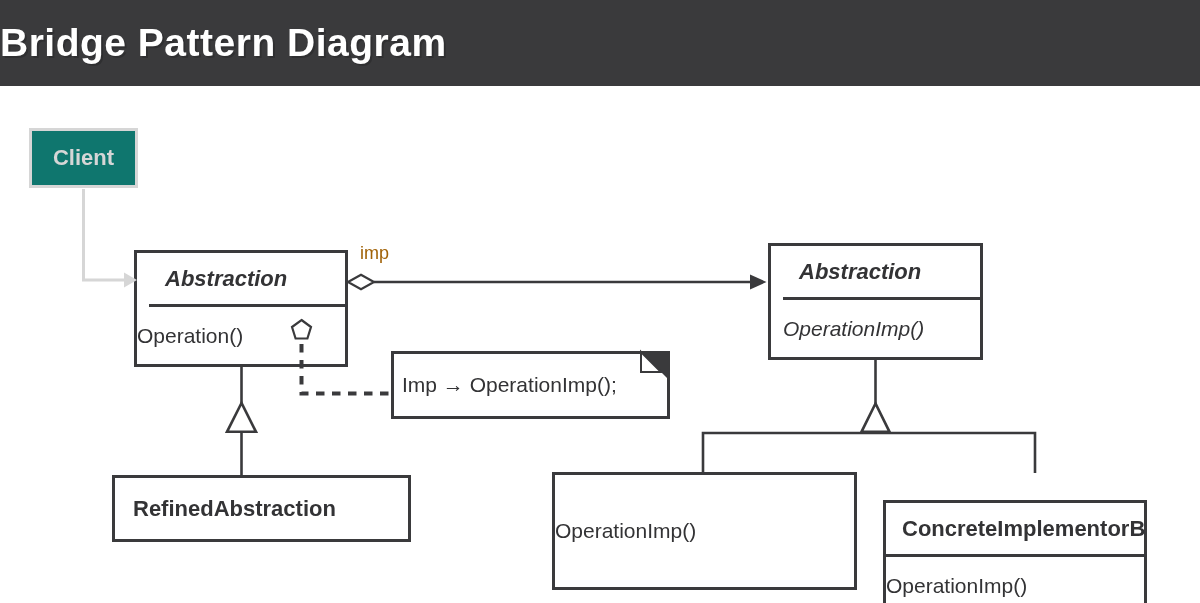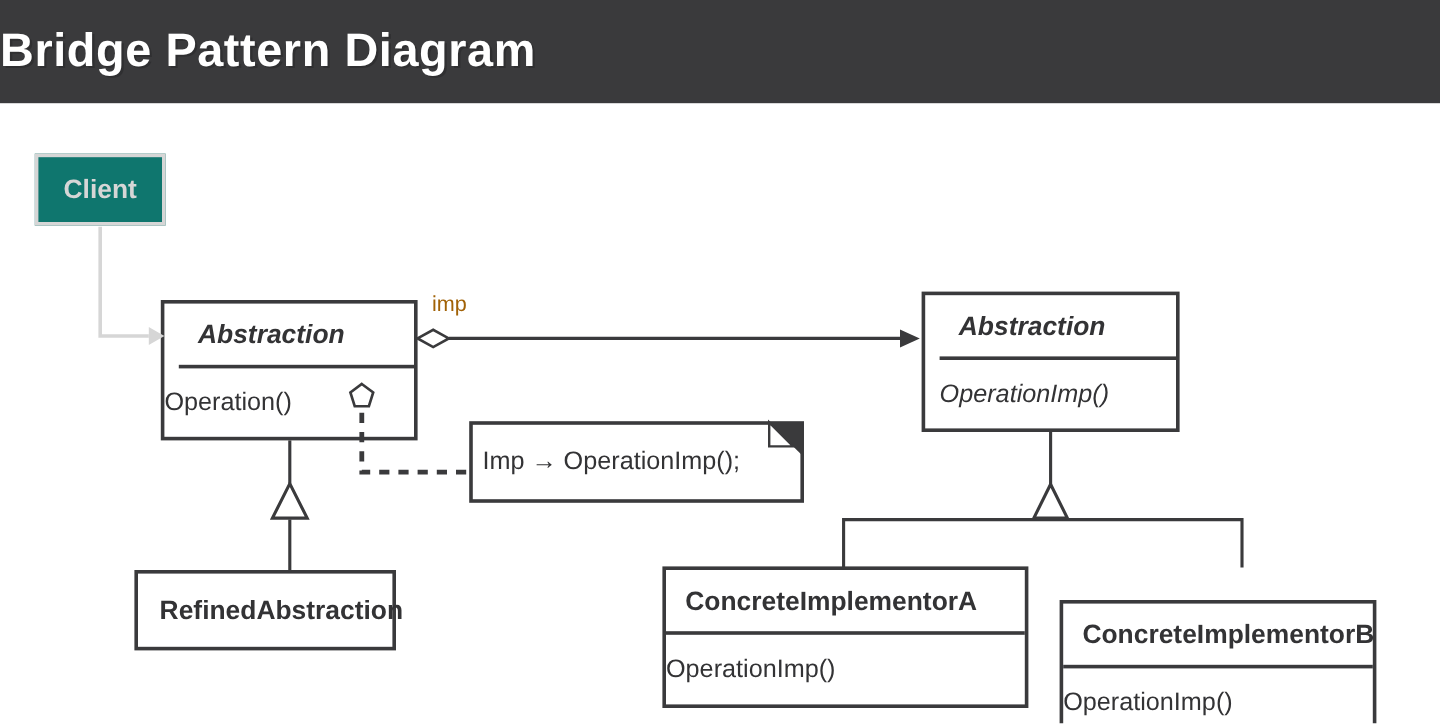--- a/index.html
+++ b/index.html
@@ -54,21 +54,21 @@
     flex: 1;
     display: flex;
     align-items: center;
     font-size: 21px;
   }
   .box.two { display: flex; flex-direction: column; }
   .italic { font-style: italic; margin-left: 12px; }
 
   .abstraction   { left: 134px; top: 250px; width: 214px; height: 117px; }
   .implementor   { left: 768px; top: 243px; width: 215px; height: 117px; }
-  .refined       { left: 112px; top: 475px; width: 218px; height: 67px;
+  .refined       { left: 112px; top: 475px; width: 299px; height: 67px;
                    display: flex; align-items: center; padding-left: 18px;
                    font-weight: bold; font-size: 22px; }
   .concrete-a    { left: 552px; top: 472px; width: 305px; height: 118px; }
   .concrete-b    { left: 883px; top: 500px; width: 264px; height: 118px; justify-content: center; }
 
   
   .client {
     position: absolute;
     left: 29px; top: 128px; width: 109px; height: 60px;
     border: 3px solid #d6d6d6;
@@ -129,21 +129,20 @@
     <div class="box two implementor">
       <div class="title italic">Abstraction</div>
       <div class="method italic">OperationImp()</div>
     </div>
 
     <div class="box refined">
       <span>RefinedAbstraction</span>
     </div>
 
     <div class="box two concrete-a">
-      <div class="title">ConcreteImplementorA</div>
       <div class="method">OperationImp()</div>
     </div>
 
     <div class="box two concrete-b">
       <div class="title">ConcreteImplementorB</div>
       <div class="method">OperationImp()</div>
     </div>
 
     <div class="note">
       <span>Imp → OperationImp();</span>

